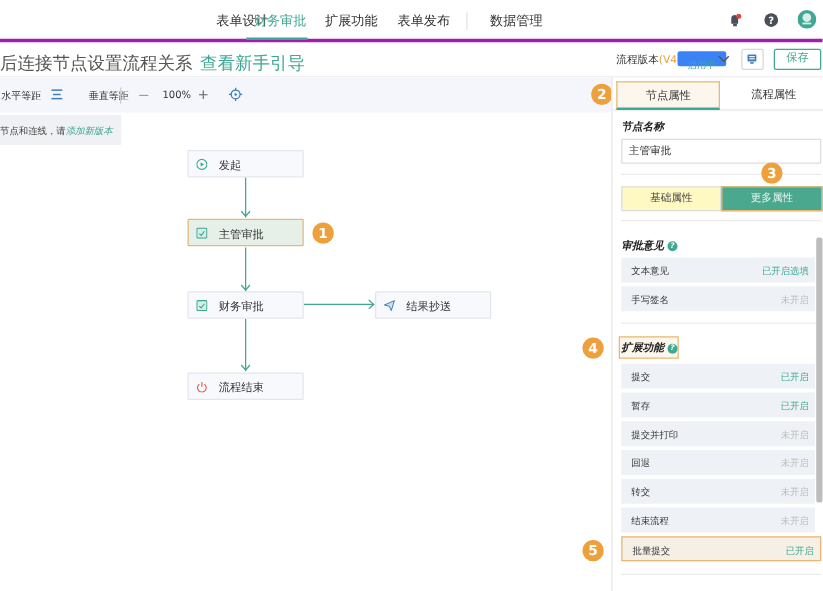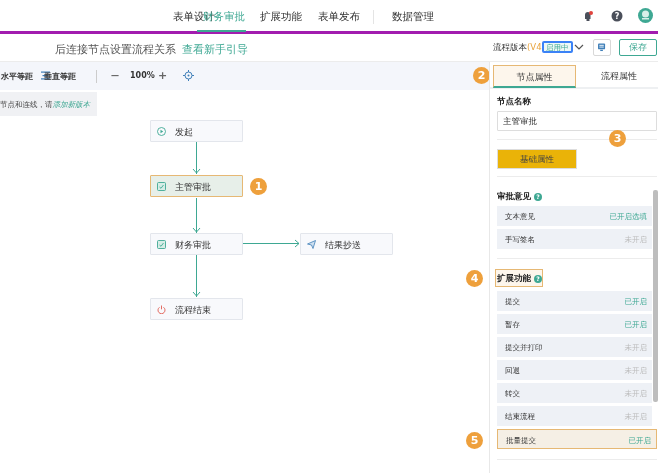--- a/index.html
+++ b/index.html
@@ -4,50 +4,50 @@
 <style>
   * { box-sizing: border-box; margin: 0; padding: 0; }
   html, body { width: 658px; height: 473px; overflow: hidden; background: #fff; font-family: "DejaVu Sans", "Liberation Sans", sans-serif; color: #333; }
   .topnav { position: absolute; left: 0; top: 0; width: 658px; height: 34px; background: #fff; border-bottom: 3px solid #a21caf; }
   .topnav .tab { position: absolute; top: 10px; font-size: 10.5px; color: #333; white-space: nowrap; }
   .topnav .tab.active { color: #3ea893; }
   .topnav .underline { position: absolute; left: 197px; top: 30px; width: 49px; height: 2px; background: #3ea893; }
   .topnav .sep { position: absolute; left: 373px; top: 10px; width: 1px; height: 14px; background: #e4e4e4; }
   .topnav .icon { position: absolute; top: 10px; width: 12px; height: 12px; }
   .subbar { position: absolute; left: 0; top: 34px; width: 658px; height: 28px; background: #fff; border-bottom: 1px solid #ececec; }
-  .subbar .hint { position: absolute; left: 12px; top: 8px; font-size: 11px; color: #555; white-space: nowrap; padding-left: 43px; }
+  .subbar .hint { position: absolute; left: 0; top: 8px; font-size: 14px; color: #555; white-space: nowrap; }
   .subbar .hint .link { color: #3ea893; margin-left: 6px; }
   .subbar .ver { position: absolute; left: 493px; top: 8px; font-size: 8.5px; color: #333; white-space: nowrap; }
   .subbar .ver .v { color: #e8a33d; }
-  .subbar .badge { position: absolute; left: 542px; top: 7px; height: 12px; padding: 0 2px; border: 2px solid #3b82f6; border-radius: 2px; font-size: 7.5px; line-height: 10px; color: #3ea893; background: #eef8f6; }
+  .subbar .badge { position: absolute; left: 542px; top: 7px; height: 12px; padding: 0 2px; border: 6px solid #3b82f6; border-radius: 2px; font-size: 7.5px; line-height: 10px; color: #3ea893; background: #eef8f6; }
   .subbar .chev { position: absolute; left: 574px; top: 9px; width: 10px; height: 8px; }
   .subbar .doc-btn { position: absolute; left: 593px; top: 5px; width: 18px; height: 17px; border: 1px solid #d8d8d8; border-radius: 2px; background: #fff; }
   .subbar .save { position: absolute; left: 619px; top: 5px; width: 38px; height: 17px; border: 1px solid #3ea893; border-radius: 2px; background: #fff; color: #3ea893; font-size: 9px; text-align: center; line-height: 15px; }
   .canvas { position: absolute; left: 0; top: 62px; width: 489px; height: 411px; background: #fff; }
-  .toolbar { position: absolute; left: 0; top: 0; width: 489px; height: 28px; background: #f4f6fb; font-weight: bold; }
+  .toolbar { position: absolute; left: 0; top: 0; width: 489px; height: 28px; background: #f4f6fb; }
   .toolbar .t { position: absolute; top: 9px; font-size: 8px; color: #333; white-space: nowrap; }
   .toolbar .vsep { position: absolute; left: 96px; top: 8px; width: 1px; height: 13px; background: #ccc; }
   .notice { position: absolute; left: 0; top: 30px; width: 97px; height: 24px; background: #f0f1f4; font-size: 7.5px; color: #444; padding: 8px 0 0 0; white-space: nowrap; }
   .notice .link { color: #3ea893; font-style: italic; }
   .node { position: absolute; width: 93px; height: 22px; background: #f8f9fc; border: 1px solid #e3e6ec; border-radius: 1px; font-size: 9px; color: #333; }
   .node .lbl { position: absolute; left: 24px; top: 5px; white-space: nowrap; }
   .node .ico { position: absolute; left: 6px; top: 6px; width: 9px; height: 9px; }
   .node.selected { background: #e7efe9; border: 1.5px solid #e6b874; }
   .num { position: absolute; width: 17px; height: 17px; border-radius: 50%; background: #eea03c; color: #fff; font-size: 11px; font-weight: bold; text-align: center; line-height: 17px; }
   .edge { position: absolute; background: #3ea893; }
   .panel { position: absolute; left: 489px; top: 62px; width: 169px; height: 411px; background: #fff; border-left: 1px solid #e8e8e8; }
   .ptabs { position: absolute; left: 0; top: 0; width: 169px; height: 27px; border-bottom: 2px solid #eef0f2; }
   .ptab { position: absolute; top: 3px; height: 23px; font-size: 9px; text-align: center; line-height: 22px; }
   .ptab.active { left: 3px; width: 83px; background: #fdf6ec; border: 1.5px solid #e6b874; border-bottom: 2px solid #3ea893; }
   .ptab.other { left: 90px; width: 78px; }
-  .section-title { position: absolute; left: 7px; font-size: 8.5px; font-weight: bold; color: #222; white-space: nowrap; }
+  .section-title { position: absolute; left: 7px; font-size: 8.5px; font-weight: bold; color: #222; white-space: nowrap; font-style: italic; }
   .input { position: absolute; left: 7px; top: 49px; width: 160px; height: 20px; border: 1px solid #ddd; border-radius: 1px; font-size: 8.5px; line-height: 18px; padding-left: 5px; }
   .hline { position: absolute; left: 7px; width: 160px; height: 1px; background: #ececec; }
   .seg { position: absolute; top: 87px; height: 20px; font-size: 8.5px; text-align: center; line-height: 19px; }
-  .seg.basic { left: 7px; width: 80px; background: #eab308; border: 1px solid #ddd; color: #444; }
+  .seg.basic { left: 7px; width: 80px; background: #fef9c3; border: 1px solid #ddd; color: #444; }
   .seg.more { left: 87px; width: 81px; background: #4aa88e; border: 1.5px solid #e6b874; color: #e8f5ef; }
   .qicon { display: inline-block; width: 8px; height: 8px; border-radius: 50%; background: #3ea893; color: #fff; font-size: 6px; line-height: 8px; text-align: center; vertical-align: middle; margin-left: 3px; }
   .row { position: absolute; left: 7px; width: 155px; height: 20px; background: #eef1f6; font-size: 7.5px; color: #333; }
   .row .k { position: absolute; left: 8px; top: 6px; white-space: nowrap; }
   .row .s { position: absolute; right: 5px; top: 6px; white-space: nowrap; }
   .row .s.on { color: #3ea893; }
   .row .s.off { color: #bbb; }
   .row.hl { background: #f5efe5; border: 1.5px solid #e6b874; }
   .scrollbar { position: absolute; left: 163px; top: 128px; width: 5px; height: 212px; background: #bdbdbd; border-radius: 2px; }
   .opbox { position: absolute; left: 5px; top: 207px; width: 48px; height: 18px; border: 1.5px solid #e6b874; background: #fdf6ec; }
@@ -103,21 +103,21 @@
 </div>
 
 <div class="canvas">
   <div class="toolbar">
     <span class="t" style="left:1px">水平等距</span>
     <svg style="position:absolute; left:41px; top:9px" width="9" height="9" viewBox="0 0 9 9">
       <rect x="0" y="0.5" width="9" height="1.2" fill="#3f7fb8"></rect>
       <rect x="1.5" y="4" width="6" height="1.2" fill="#3f7fb8"></rect>
       <rect x="0" y="7.3" width="9" height="1.2" fill="#3f7fb8"></rect>
     </svg>
-    <span class="t" style="left:44px">垂直等距</span>
+    <span class="t" style="left:71px">垂直等距</span>
     <div class="vsep"></div>
     <span class="t" style="left:111px; color:#666">—</span>
     <span class="t" style="left:130px">100%</span>
     <span class="t" style="left:158px; top:7px; font-size:11px; color:#666">+</span>
     <svg style="position:absolute; left:183px; top:8px" width="11" height="11" viewBox="0 0 11 11">
       <circle cx="5.5" cy="5.5" r="3.5" stroke="#3f7fb8" stroke-width="1" fill="none"></circle>
       <circle cx="5.5" cy="5.5" r="1" fill="#3f7fb8"></circle>
       <path d="M5.5 0 V2 M5.5 9 V11 M0 5.5 H2 M9 5.5 H11" stroke="#3f7fb8" stroke-width="1"></path>
     </svg>
   </div>
@@ -194,20 +194,21 @@
     <div class="ptab other">流程属性</div>
   </div>
 
   <span class="section-title" style="top:34px">节点名称</span>
   <div class="input">主管审批</div>
 
   <div class="hline" style="top:77px"></div>
   <div class="num" style="left:119px; top:68px">3</div>
 
   <div class="seg basic">基础属性</div>
+  <div class="seg more">更多属性</div>
 
   <div class="hline" style="top:114px"></div>
 
   <div class="section-title" style="top:129px">
     <span>审批意见</span><span class="qicon">?</span>
   </div>
   <div class="row" style="top:144px">
     <span class="k">文本意见</span>
     <span class="s on">已开启选填</span>
   </div>

